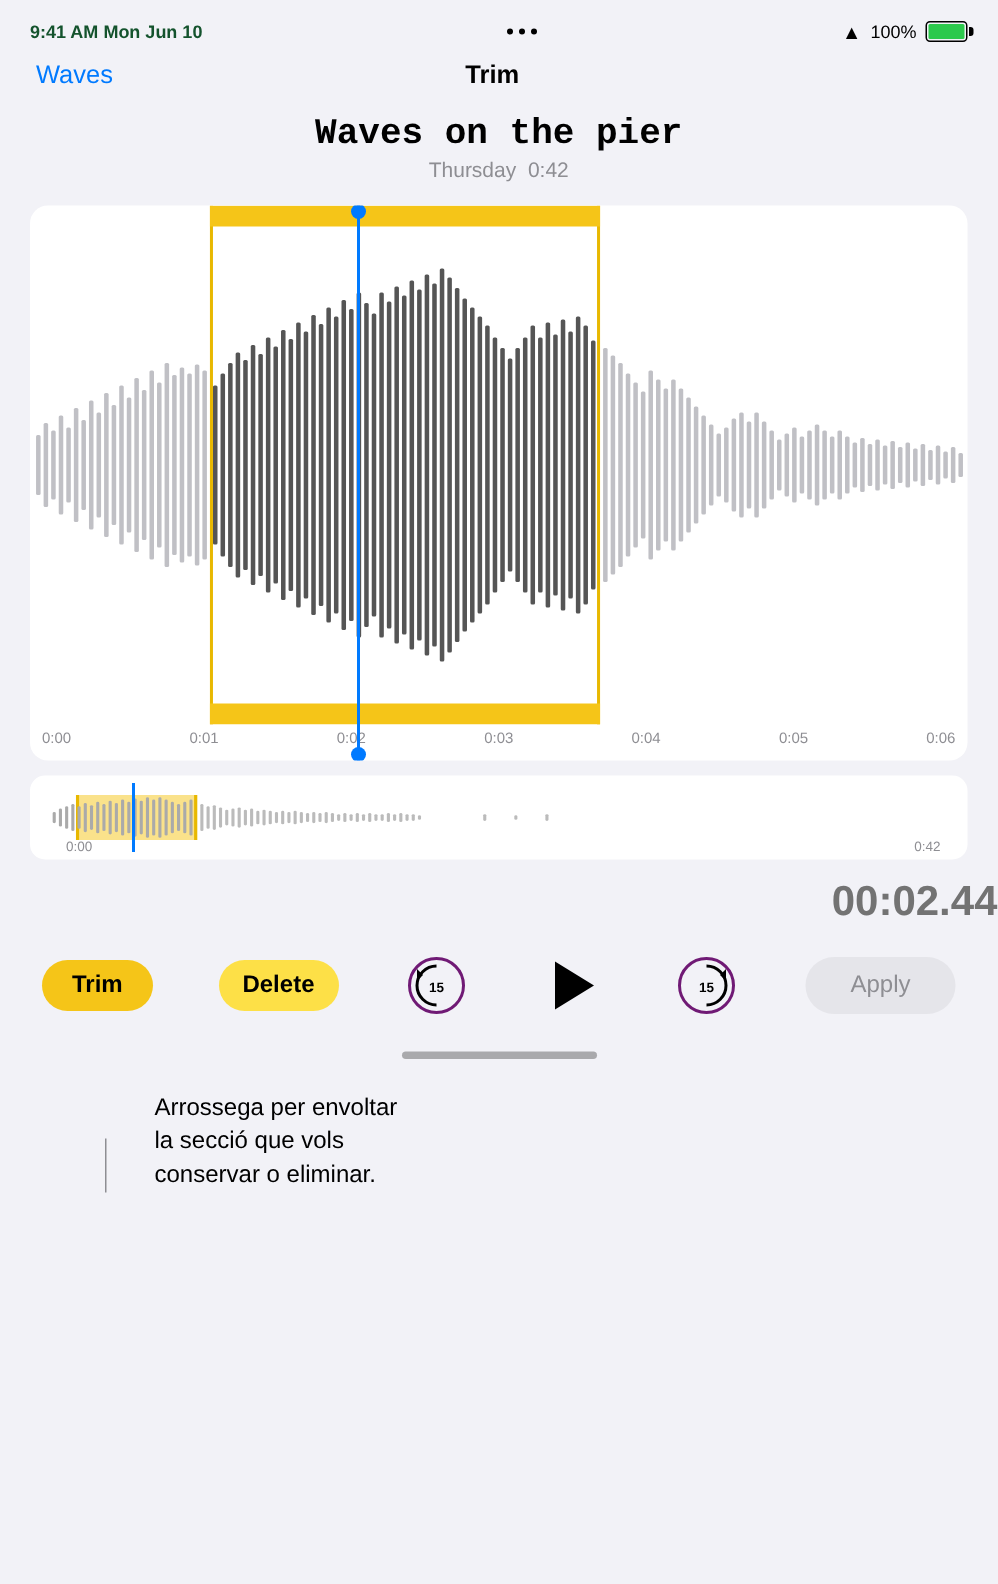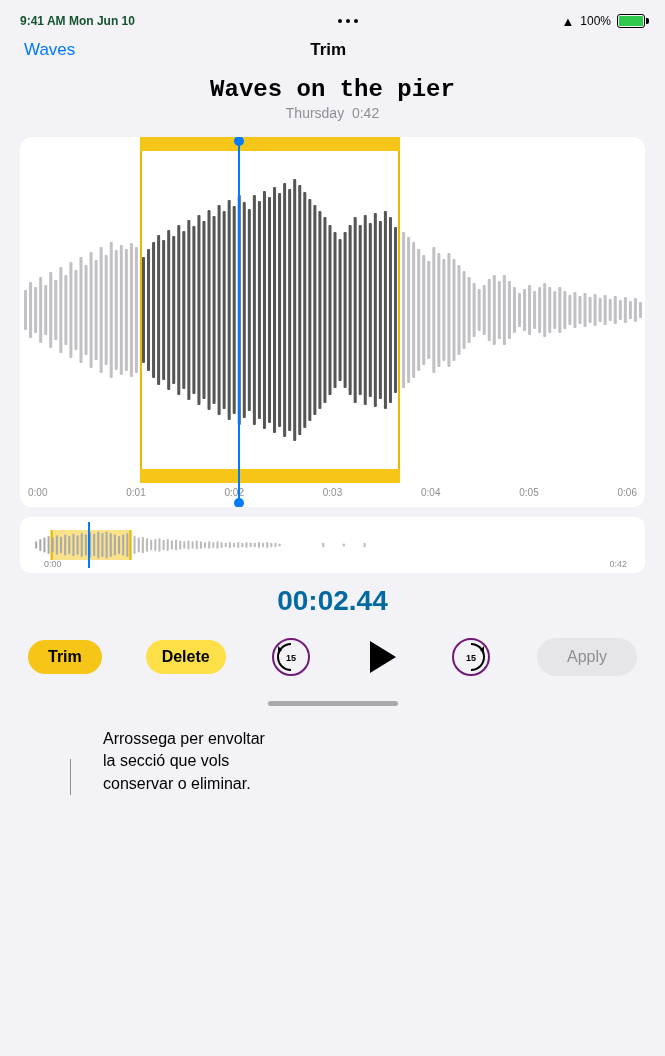--- a/index.html
+++ b/index.html
@@ -217,25 +217,25 @@
     .scrubber-time-end {
       position: absolute;
       right: 18px;
       bottom: 4px;
       font-size: 9px;
       color: #8e8e93;
     }
 
     
     .timestamp-display {
-      text-align: center;
+      text-align: right;
       padding: 12px 0 8px;
       font-size: 28px;
       font-weight: 700;
-      color: #0369a1;
+      color: #737373;
       font-variant-numeric: tabular-nums;
     }
 
     
     .controls-bar {
       display: flex;
       align-items: center;
       justify-content: space-between;
       padding: 8px 28px 12px;
     }

